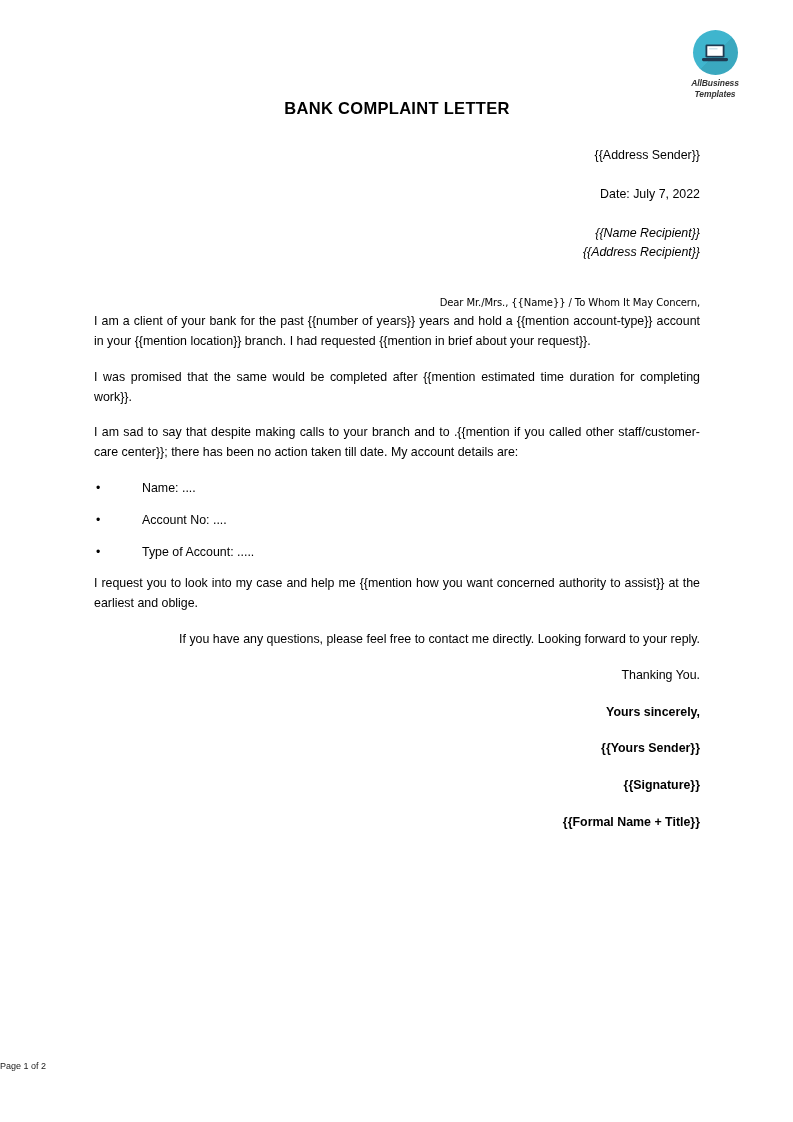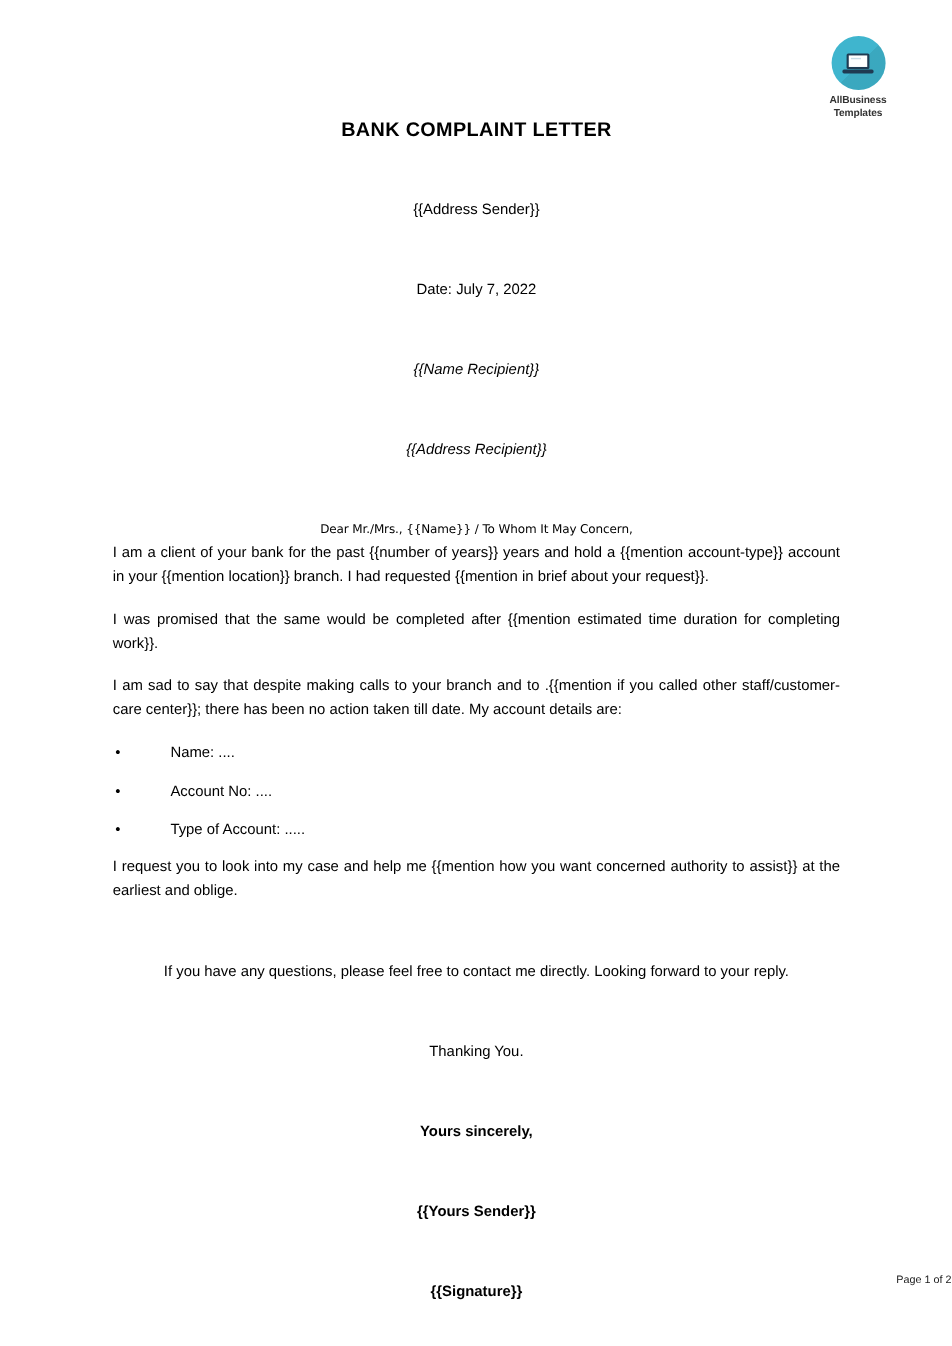--- a/index.html
+++ b/index.html
@@ -24,20 +24,21 @@
     background: #ffffff;
   }
 
   
   .logo-block {
     position: absolute;
     left: 676px;
     top: 30px;
     width: 78px;
     text-align: center;
+    font-style: italic;
   }
   .logo-circle {
     width: 45px;
     height: 45px;
     margin: 0 auto;
     border-radius: 50%;
     position: relative;
     overflow: hidden;
   }
   .logo-shadow {
@@ -80,21 +81,21 @@
     margin: 0;
     padding-top: 99px;
   }
 
   .para {
     font-size: 12.4px;
     line-height: 19.8px;
     margin: 0;
     text-align: justify;
   }
-  .para.left { text-align: center; margin-top: 47px; }
+  .para.left { text-align: right; }
 
   .blk-address { margin-top: 28px; }
   .blk-date    { margin-top: 19px; }
   .blk-recip   { margin-top: 19px; font-style: italic; }
   .blk-subject { margin-top: 21px; }
 
   .subject-label { font-weight: bold; }
 
   .salutation {
     font-family: "DejaVu Sans", sans-serif;
@@ -126,21 +127,21 @@
     font-size: 12.4px;
   }
 
   .sign-line { margin-top: 17px; font-weight: bold; }
 
   .footer {
     position: absolute;
     left: 0;
     top: 1061px;
     width: 793px;
-    text-align: right;
+    text-align: left;
     font-size: 9px;
     color: #1a1a1a;
   }
 </style>
 </head>
 <body>
 
 <div class="page">
 
   <div class="logo-block">

